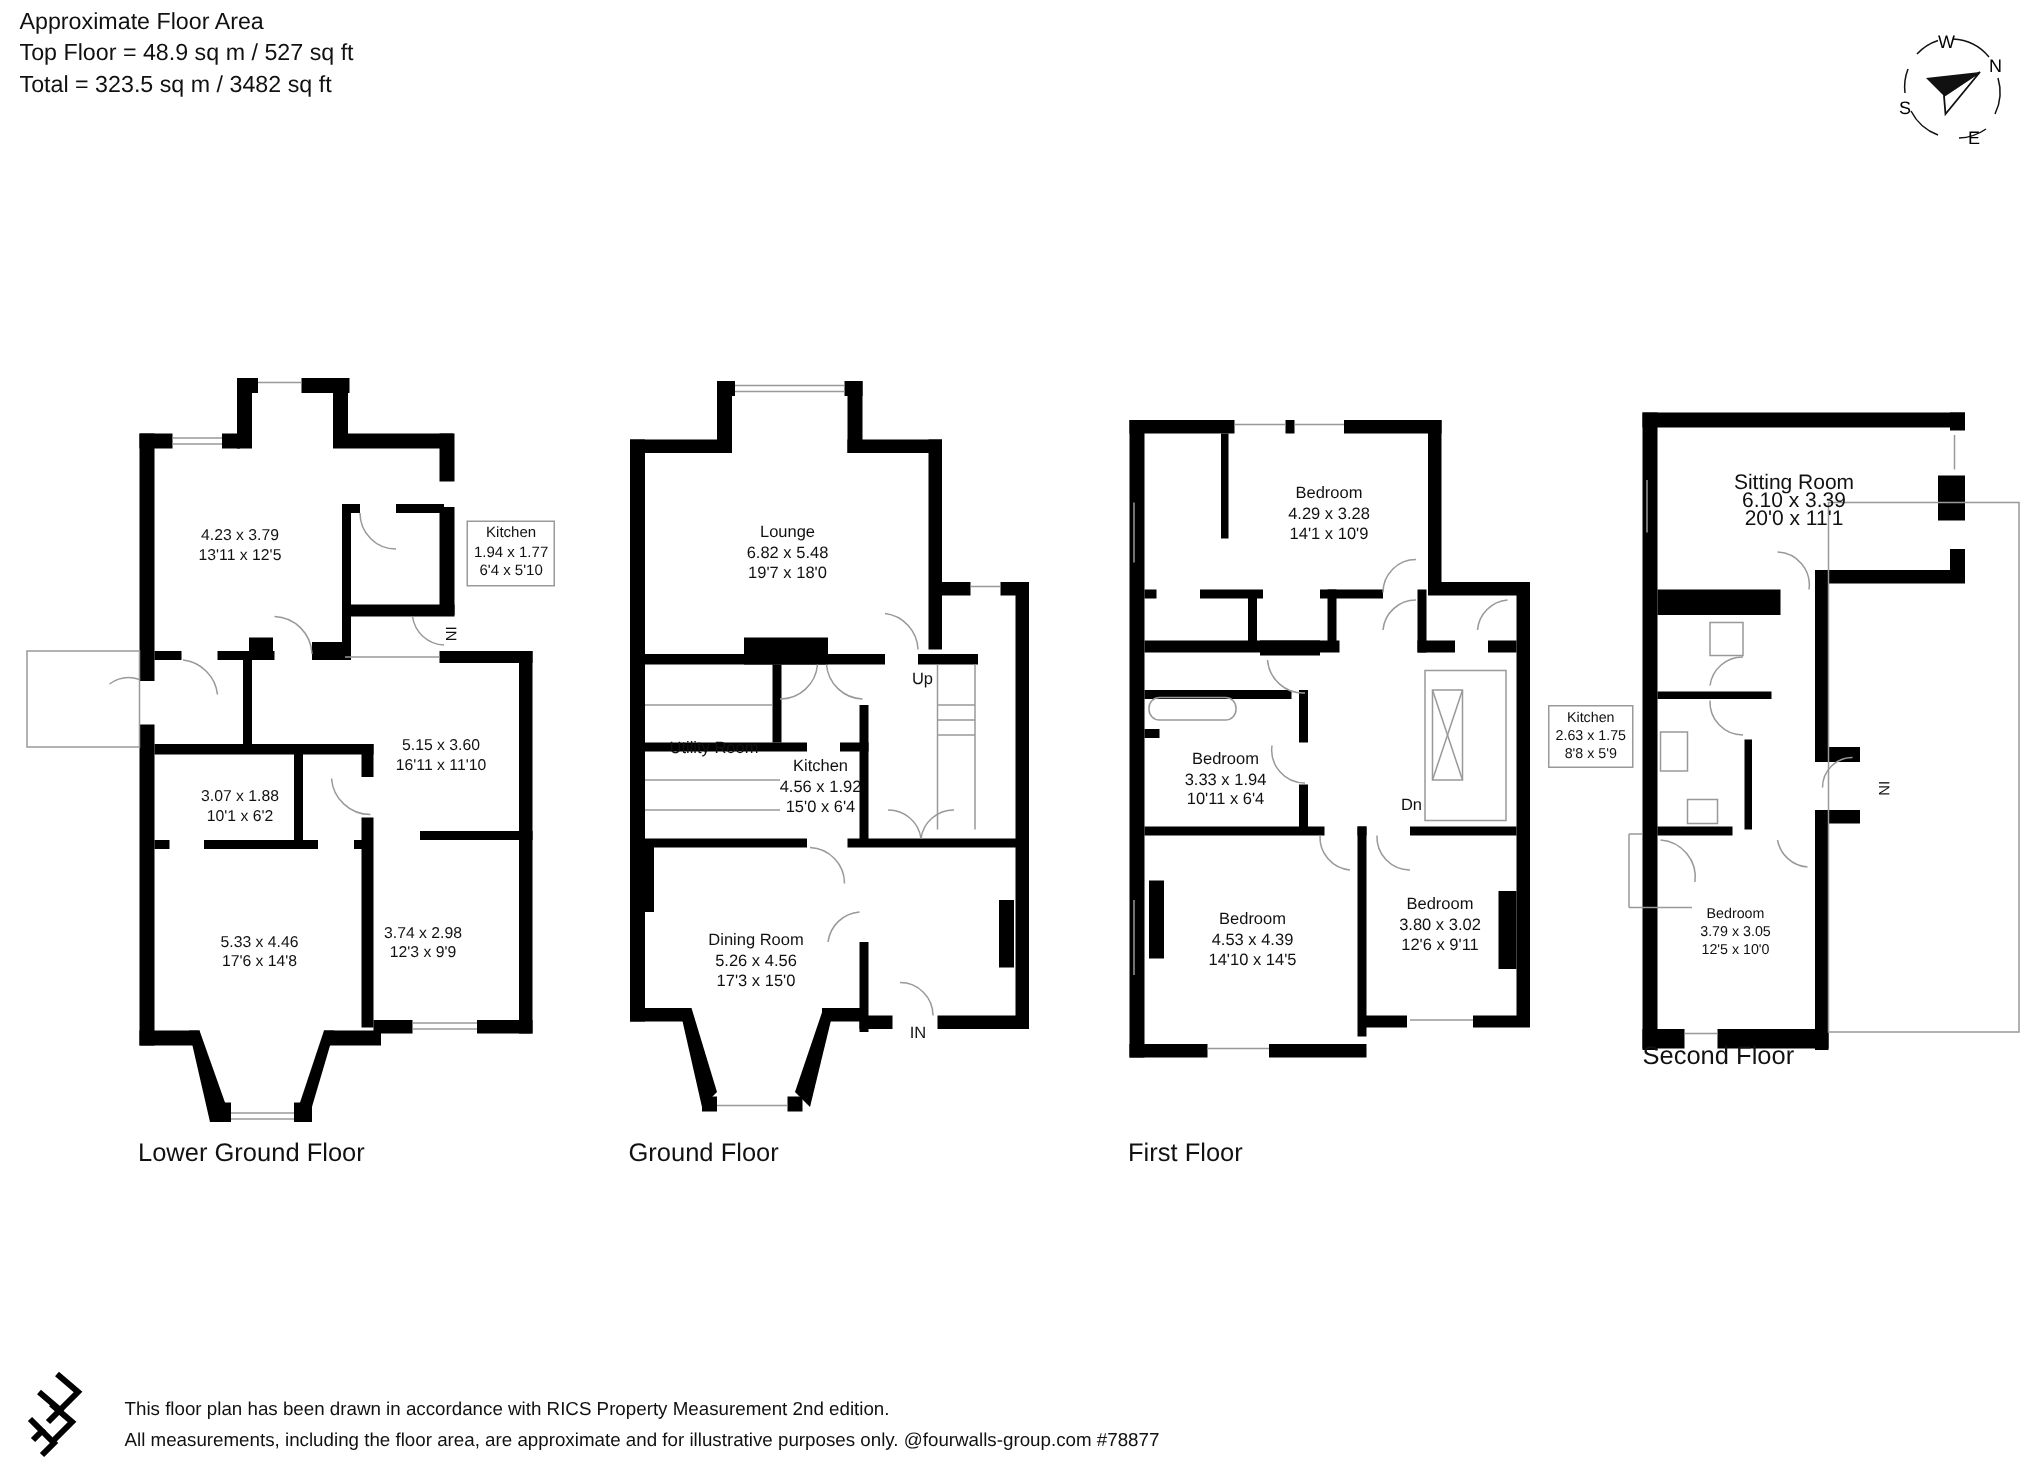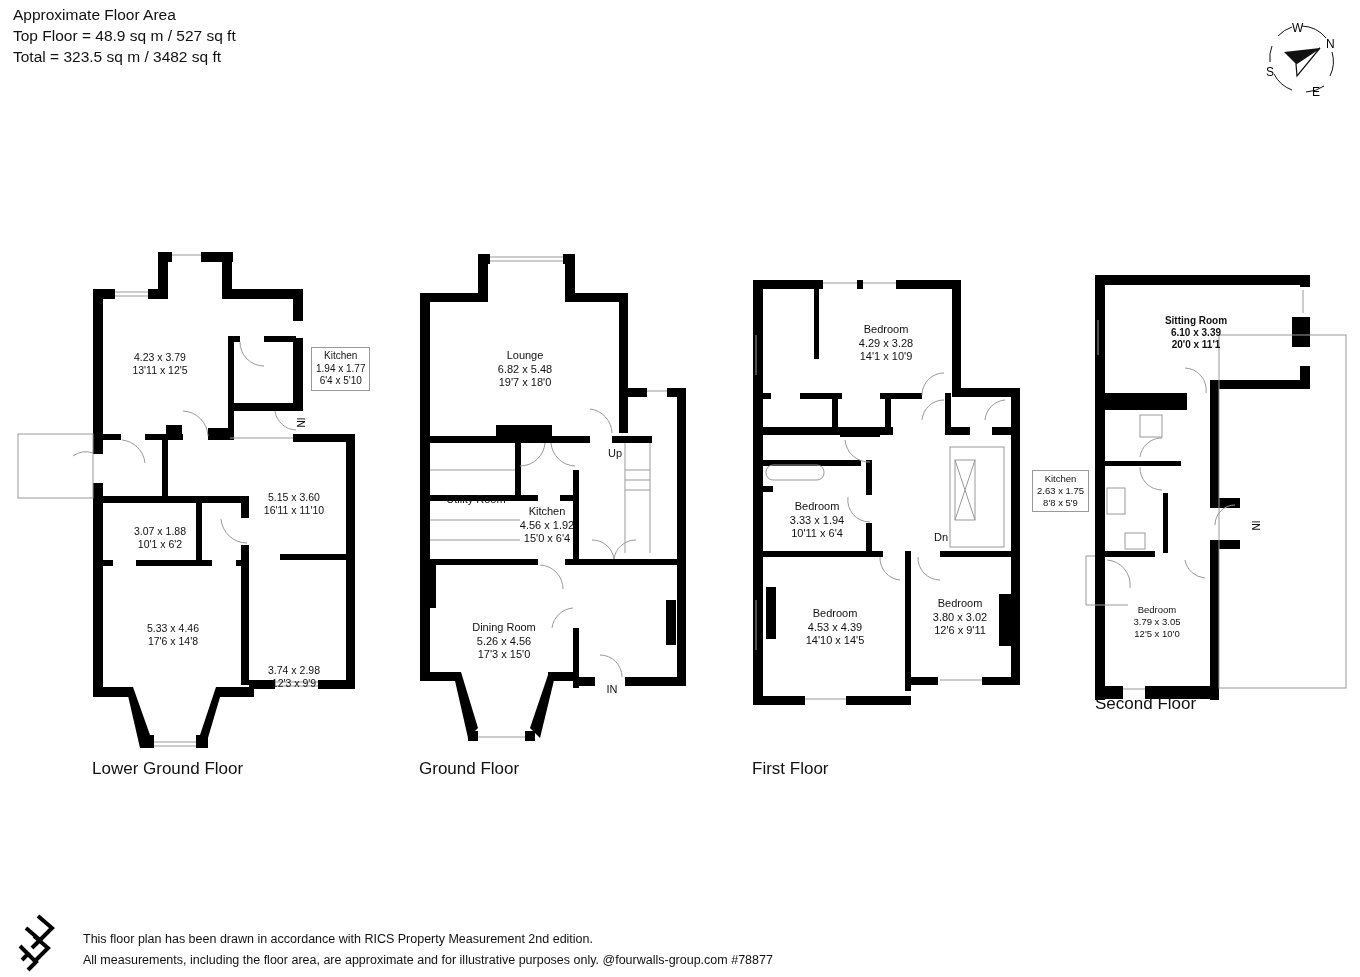--- a/index.html
+++ b/index.html
@@ -264,21 +264,21 @@
   <div>16'11 x 11'10</div>
 </div>
 <div class="lbl" style="left:160px;top:525px;">
   <div>3.07 x 1.88</div>
   <div>10'1 x 6'2</div>
 </div>
 <div class="lbl" style="left:173px;top:622px;">
   <div>5.33 x 4.46</div>
   <div>17'6 x 14'8</div>
 </div>
-<div class="lbl" style="left:294px;top:616px;margin-top:48px;">
+<div class="lbl" style="left:282px;top:616px;">
   <div>3.74 x 2.98</div>
   <div>12'3 x 9'9</div>
 </div>
 <div class="floor-title" style="left:92px;top:759px;">Lower Ground Floor</div>
 
 <div class="lbl" style="left:525px;top:349px;font-size:11px;line-height:13.5px;">
   <div>Lounge</div>
   <div>6.82 x 5.48</div>
   <div>19'7 x 18'0</div>
 </div>
@@ -315,21 +315,21 @@
   <div>14'10 x 14'5</div>
 </div>
 <div class="lbl" style="left:960px;top:597px;font-size:11px;line-height:13.5px;">
   <div>Bedroom</div>
   <div>3.80 x 3.02</div>
   <div>12'6 x 9'11</div>
 </div>
 <div class="lbl" style="left:941px;top:531px;font-size:11px;">Dn</div>
 <div class="floor-title" style="left:752px;top:759px;">First Floor</div>
 
-<div class="lbl" style="left:1196px;top:315px;font-size:10px;line-height:12px;font-weight:bold;">
+<div class="lbl" style="left:1196px;top:315px;font-size:14px;line-height:12px;">
   <div>Sitting Room</div>
   <div>6.10 x 3.39</div>
   <div>20'0 x 11'1</div>
 </div>
 <div class="callout" style="left:1032px;top:470px;font-size:9.5px;line-height:12px;">
   <div>Kitchen</div>
   <div>2.63 x 1.75</div>
   <div>8'8 x 5'9</div>
 </div>
 <div class="lbl" style="left:1157px;top:604px;font-size:9.5px;line-height:12px;">

